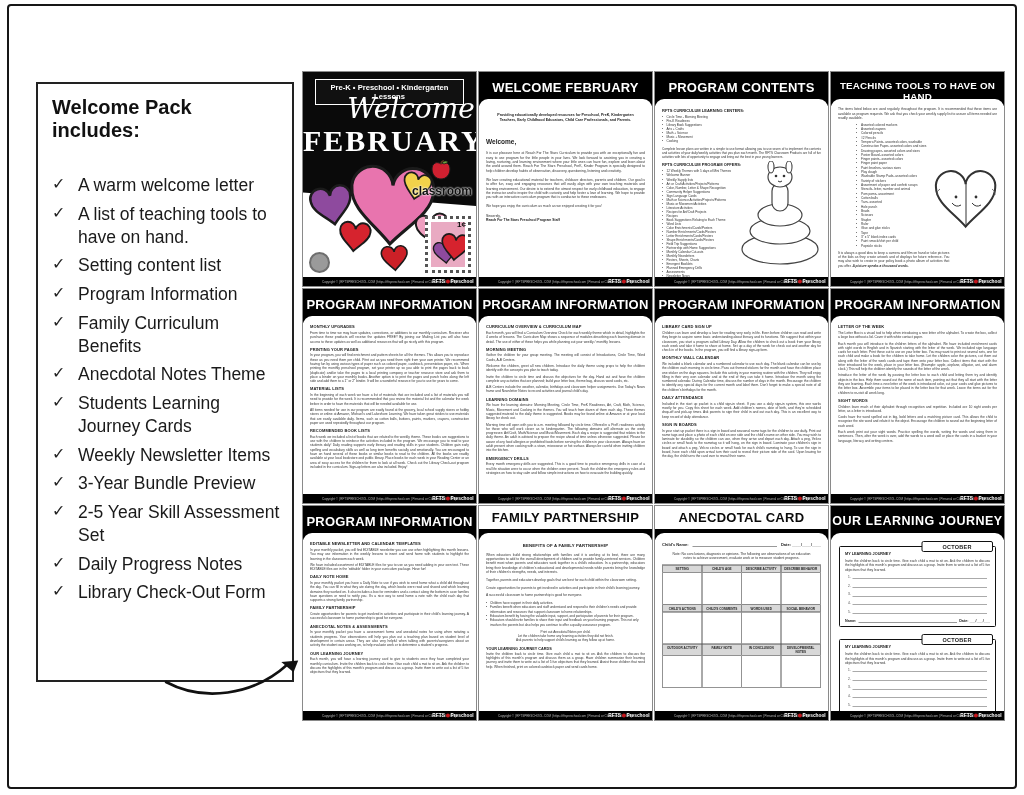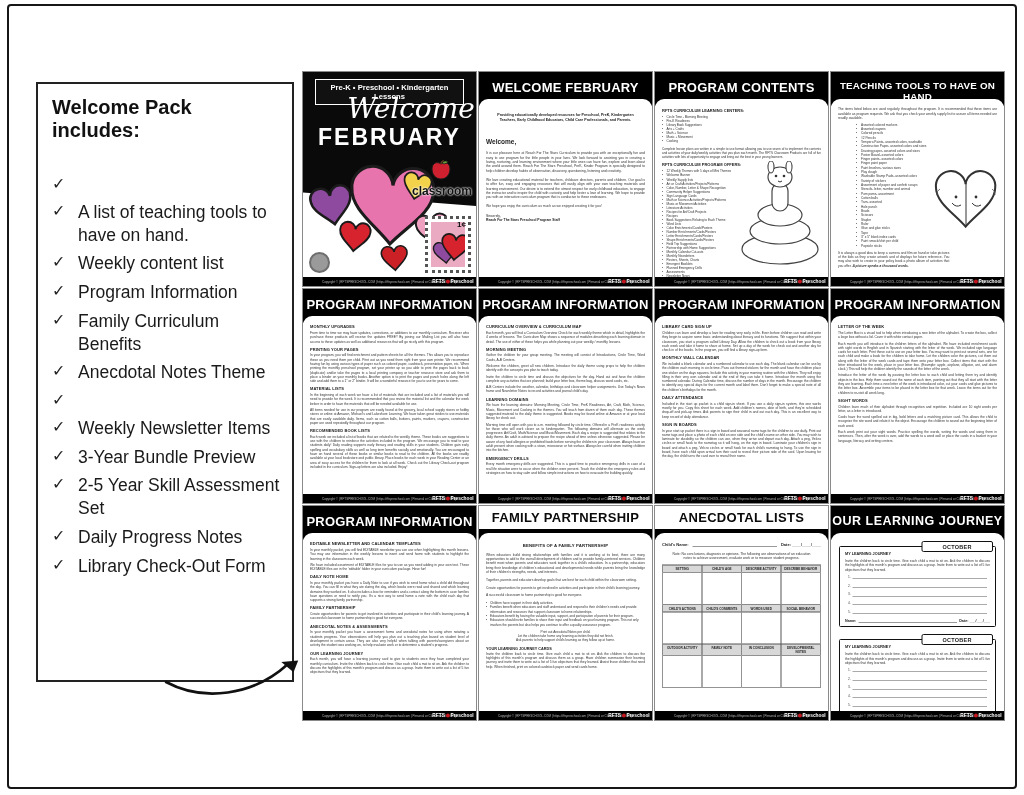--- a/index.html
+++ b/index.html
@@ -81,63 +81,65 @@
   .jtext{font-size:6.6px;text-align:justify;color:#333;margin-bottom:6px;}
   .jline{display:flex;font-size:6.4px;margin:0 6px 9px;color:#444;}
   .jline::after{content:"";flex:1;border-bottom:1px solid #555;margin-left:4px;}
   .jnd{display:flex;align-items:flex-end;font-size:7.4px;margin-top:2px;}
   .jnd .b{font-weight:bold;white-space:nowrap;}
 
   
   .cover{background:#0a0a0a;}
   .cover-tag{position:absolute;top:7px;left:12px;right:12px;border:1px solid #fff;background:#111;color:#fff;font-weight:bold;font-size:7.6px;text-align:center;padding:3px 0;z-index:3;}
   .cover-script{position:absolute;top:20px;left:0;right:0;text-align:center;color:#fff;font-family:"DejaVu Serif",serif;font-style:italic;font-size:28px;z-index:3;padding-left:43px;}
-  .cover-month{position:absolute;top:52px;left:0;right:0;text-align:center;color:#fff;font-weight:800;font-size:23px;letter-spacing:2px;z-index:3;}
+  .cover-month{position:absolute;top:52px;left:0;right:0;text-align:center;color:#fff;font-weight:800;font-size:30px;letter-spacing:2px;z-index:3;font-family:Liberation Serif, serif;}
   .cover-logo{position:absolute;top:88px;right:6px;width:58px;text-align:center;z-index:4;}
   .cover-logo .lgtxt{display:block;font-size:12px;font-weight:bold;color:#101010;text-shadow:0 0 2px #fff,0 0 2px #fff;}
   .cover-white{position:absolute;left:0;right:0;bottom:9px;height:96px;background:#fff;clip-path:polygon(0 12%,100% 26%,100% 100%,0 100%);z-index:2;}
   .cover-hearts{position:absolute;left:0;bottom:6px;z-index:3;}
   .stamp{position:absolute;right:5px;bottom:13px;width:46px;height:57px;background:#fff;border:3px dotted #555;box-sizing:border-box;z-index:4;}
   .stamp .inner{position:absolute;inset:3px;background:#e9aac2;overflow:hidden;}
   .stamp .val{position:absolute;top:1px;right:2px;font-size:8px;font-weight:bold;color:#101010;z-index:2;}
   .seal{position:absolute;left:6px;bottom:13px;width:17px;height:17px;border-radius:50%;background:#9a9a9a;border:2px solid #6e6e6e;z-index:4;}
 </style>
 </head>
 <body>
 
 <div class="frame"></div>
 
 <div class="sidebar">
   <div class="sidebar-title">Welcome Pack includes:</div>
   <div class="check-list">
       <div class="check-item">
         <span class="pre">✓</span>
+        <span>A warm welcome letter</span>
       </div>
       <div class="check-item">
         <span class="pre">✓</span>
         <span>A list of teaching tools to have on hand.</span>
       </div>
       <div class="check-item">
         <span class="pre">✓</span>
-        <span>Weekly content list</span>
+        <span>Setting content list</span>
       </div>
       <div class="check-item">
         <span class="pre">✓</span>
         <span>Program Information</span>
       </div>
       <div class="check-item">
         <span class="pre">✓</span>
         <span>Family Curriculum Benefits</span>
       </div>
       <div class="check-item">
         <span class="pre">✓</span>
         <span>Anecdotal Notes Theme</span>
       </div>
       <div class="check-item">
         <span class="pre">✓</span>
+        <span>Students Learning Journey Cards</span>
       </div>
       <div class="check-item">
         <span class="pre">✓</span>
         <span>Weekly Newsletter Items</span>
       </div>
       <div class="check-item">
         <span class="pre">✓</span>
         <span>3-Year Bundle Preview</span>
       </div>
       <div class="check-item">
@@ -741,21 +743,21 @@
         <span class="brand">
           <span>RFTS</span>
           <span class="dot"></span>
           <span>Preschool</span>
         </span>
       </div>
     </div>
 
   <div class="thumb">
     <div class="ph-light">
-      <div class="tbox">ANECDOTAL LISTS</div>
+      <div class="tbox">ANECDOTAL CARD</div>
     </div>
     <div class="pcontent">
         <div class="shrink">
       <div class="an-top">
         <span class="b">Child's Name:</span>
         <span class="fill-line"></span>
         <span class="b">Date:  ____/____/____</span>
       </div>
       <div class="an-note">Note: No conclusions, diagnosis or opinions. The following are observations of an education notes to achieve assessment, evaluate work or to measure student progress.</div>
       <div class="an-table">

